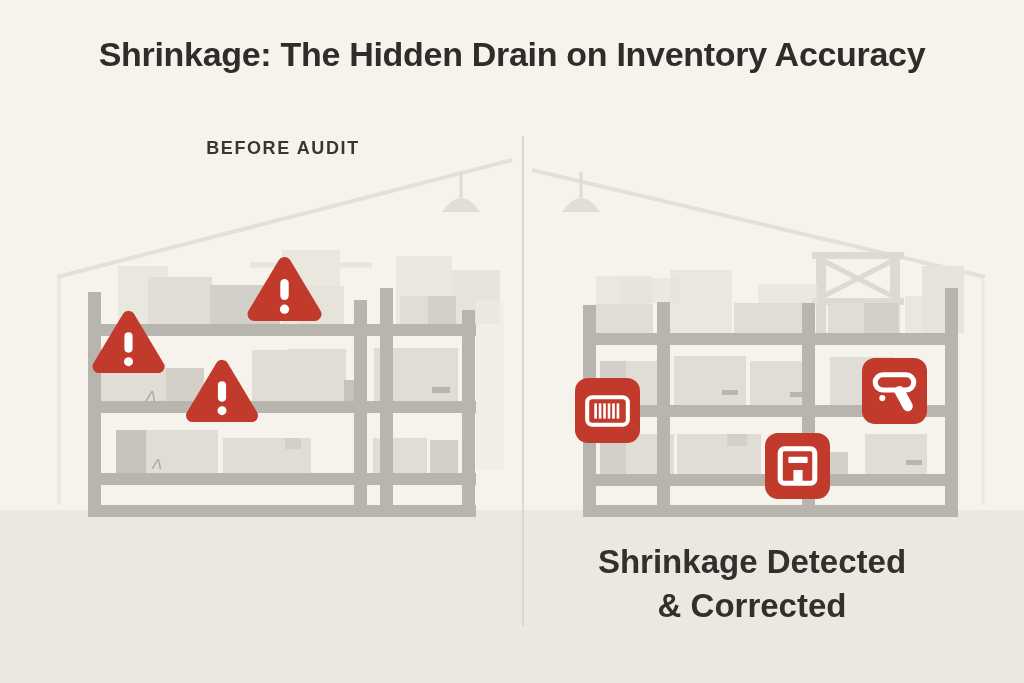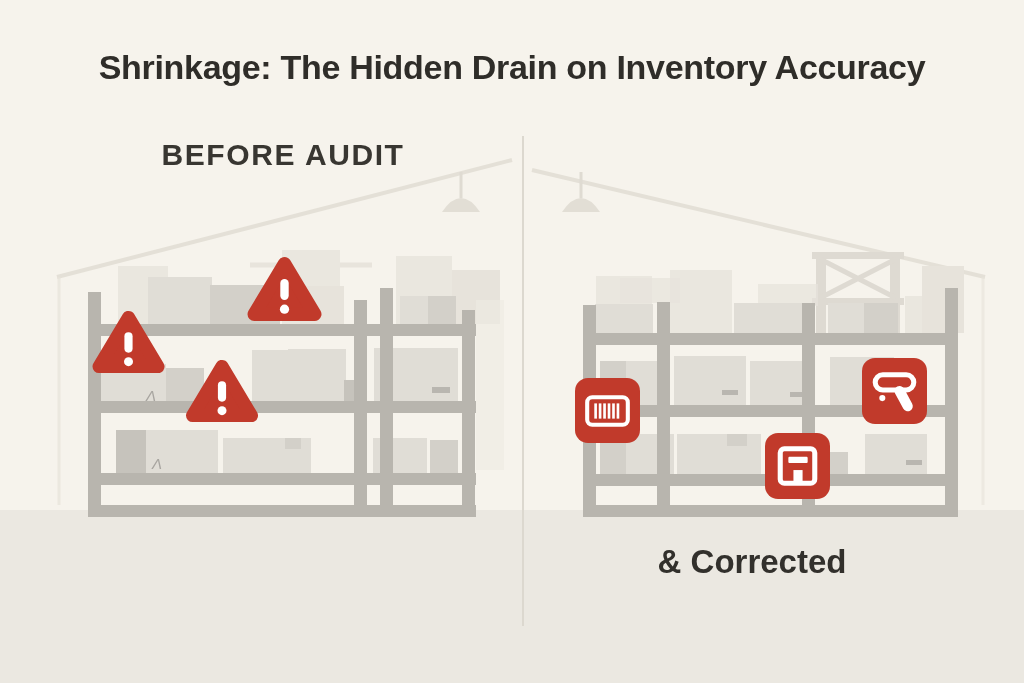--- a/index.html
+++ b/index.html
@@ -6,26 +6,26 @@
   .canvas{
     position:relative;width:1024px;height:683px;overflow:hidden;
     background:#f6f3ec;
     font-family:"Liberation Sans", sans-serif;
     color:#302e2a;
   }
   .floor{position:absolute;left:0;top:510px;width:1024px;height:173px;background:#ebe8e1;}
   .sketch{position:absolute;left:0;top:0;}
   .divider{position:absolute;left:522px;top:136px;width:2px;height:490px;background:#dcd8cf;}
   .title{
-    position:absolute;left:0;top:48px;width:1024px;text-align:center;
+    position:absolute;left:0;top:35px;width:1024px;text-align:center;
     font-size:34px;font-weight:bold;letter-spacing:-0.3px;margin:0;color:#2f2d29;
   }
   .hdr{
     position:absolute;top:138px;width:390px;text-align:center;
-    font-size:30px;font-weight:bold;letter-spacing:1.6px;color:#383631;
+    font-size:18px;font-weight:bold;letter-spacing:1.6px;color:#383631;
   }
   .hdr.before{left:88px;} .hdr.after{left:570px;}
   .caption{
     position:absolute;top:540px;width:400px;text-align:center;
     font-size:33px;font-weight:bold;color:#32302c;line-height:1.32;
   }
   .caption.before{left:60px;} .caption.after{left:552px;}
   .post{position:absolute;width:13px;background:#b8b5ae;}
   .beam{position:absolute;height:12px;background:#b8b5ae;}
   .beam.lu{left:88px;width:388px;} .beam.ru{left:583px;width:375px;}
@@ -200,16 +200,17 @@
 
   <div class="chip" style="left:765px;top:433px;width:65px;height:66px">
     <svg viewBox="0 0 64 64">
       <rect x="15" y="15" width="34" height="34" rx="4" fill="none" stroke="#ffffff" stroke-width="5"></rect>
       <rect x="23" y="23" width="19" height="6" rx="1" fill="#ffffff"></rect>
       <rect x="28" y="36" width="9" height="13" fill="#ffffff"></rect>
     </svg>
   </div>
 
   <div class="caption after">
+    <div>Shrinkage Detected</div>
     <div>&amp; Corrected</div>
   </div>
 
 </div>
 
 </body></html>

